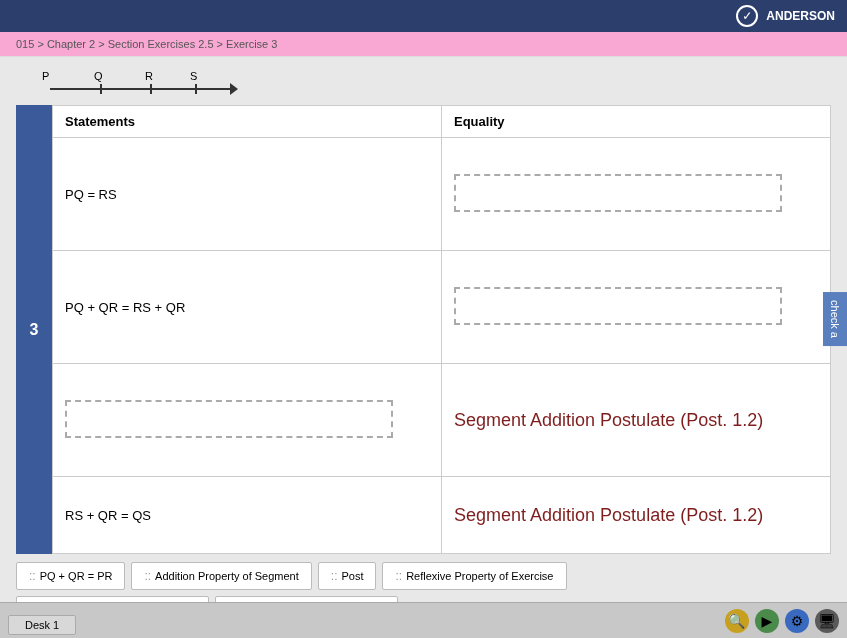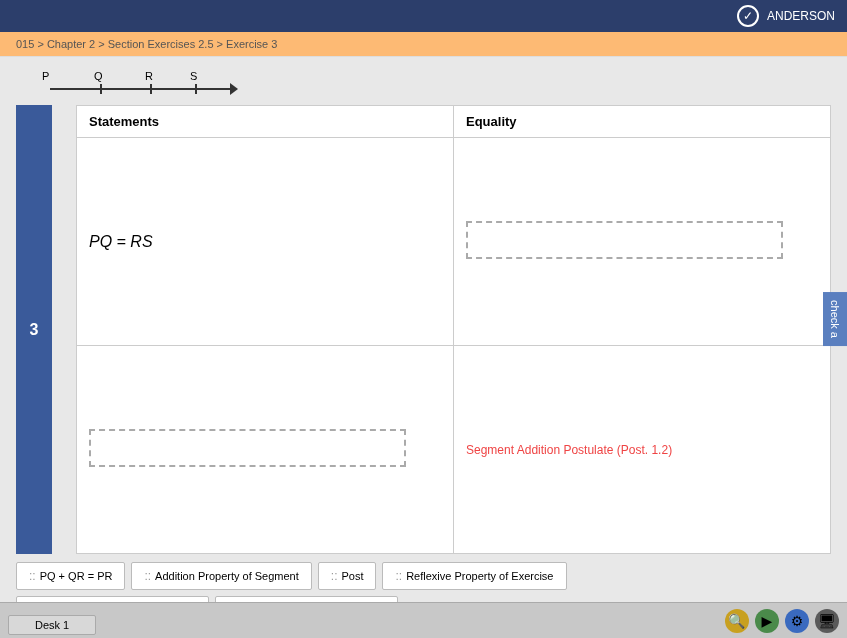--- a/index.html
+++ b/index.html
@@ -17,42 +17,42 @@
       background: #2c3e6b;
       height: 32px;
       display: flex;
       align-items: center;
       justify-content: flex-end;
       padding-right: 12px;
     }
     .top-bar-user {
       color: white;
       font-size: 12px;
-      font-weight: normal;
+      font-weight: bold;
     }
     .top-circle {
       width: 22px;
       height: 22px;
       border-radius: 50%;
       border: 2px solid white;
       display: flex;
       align-items: center;
       justify-content: center;
       margin-right: 8px;
       color: white;
       font-size: 12px;
     }
     .top-bar-right {
       display: flex;
       align-items: center;
     }
 
     
     .breadcrumb {
-      background: #fdba74;
+      background: #f9a8d4;
       padding: 6px 16px;
       font-size: 11px;
       color: #555;
       border-bottom: 1px solid #ddd;
     }
 
     
     .geometry-figure {
       margin-bottom: 10px;
       padding-left: 30px;
@@ -79,21 +79,20 @@
       margin-top: 0;
     }
 
     
     .proof-table {
       flex: 1;
       background: white;
       border: 1px solid #ccc;
       border-collapse: collapse;
       width: 100%;
-      margin-left: 24px;
     }
     .proof-table th {
       background: white;
       text-align: left;
       padding: 8px 12px;
       font-size: 13px;
       font-weight: bold;
       border-bottom: 1px solid #ccc;
       border-right: 1px solid #ccc;
     }
@@ -116,22 +115,21 @@
       border: 2px dashed #aaa;
       min-height: 38px;
       min-width: 260px;
       display: inline-block;
       padding: 4px 8px;
       background: white;
     }
 
     
     .math-text {
-      font-style: italic;
-      font-size: 16px;
+      font-size: 13px;
     }
     .drag-tiles-row {
       display: flex;
       gap: 6px;
       margin-bottom: 6px;
       flex-wrap: wrap;
     }
     .drag-tile {
       background: white;
       border: 1px solid #bbb;
@@ -174,21 +172,21 @@
       background: #c8c8c8;
       display: flex;
       align-items: center;
       padding: 0 8px;
       gap: 8px;
       border-top: 1px solid #aaa;
     }
     .taskbar-item {
       background: #d8d8d8;
       border: 1px solid #aaa;
-      padding: 3px 26px;
+      padding: 3px 16px;
       font-size: 11px;
       cursor: pointer;
       border-radius: 2px;
       margin-top: 8px;
     }
     .taskbar-icons {
       display: flex;
       gap: 6px;
       margin-left: auto;
       align-items: center;
@@ -197,22 +195,22 @@
       width: 24px;
       height: 24px;
       border-radius: 50%;
       display: flex;
       align-items: center;
       justify-content: center;
       font-size: 14px;
     }
 
     .segment-text {
-      font-size: 12px;
-      color: #ef4444;
+      font-size: 18px;
+      color: #7f1d1d;
     }
 
     .wrapper {
       display: flex;
       flex-direction: column;
       height: 638px;
     }
     .content-wrapper {
       flex: 1;
       display: flex;
@@ -285,30 +283,46 @@
 
           <tr>
             <td>
               <span class="math-text">PQ = RS</span>
             </td>
             <td>
               <div class="dashed-box" style="width:90%; min-height:38px;"></div>
             </td>
           </tr>
 
-
-          <tr>
+          <tr>
+            <td>
+              <span class="math-text">PQ + QR = RS + QR</span>
+            </td>
             <td>
               <div class="dashed-box" style="width:90%; min-height:38px;"></div>
             </td>
+          </tr>
+
+          <tr>
+            <td>
+              <div class="dashed-box" style="width:90%; min-height:38px;"></div>
+            </td>
             <td>
               <span class="segment-text">Segment Addition Postulate (Post. 1.2)</span>
             </td>
           </tr>
 
+          <tr>
+            <td>
+              <span class="math-text">RS + QR = QS</span>
+            </td>
+            <td>
+              <span class="segment-text">Segment Addition Postulate (Post. 1.2)</span>
+            </td>
+          </tr>
 
         </tbody>
       </table>
 
       <button class="check-button">check a</button>
     </div>
 
     <div class="bottom-section">
       <div class="drag-tiles-row">
         <div class="drag-tile">

